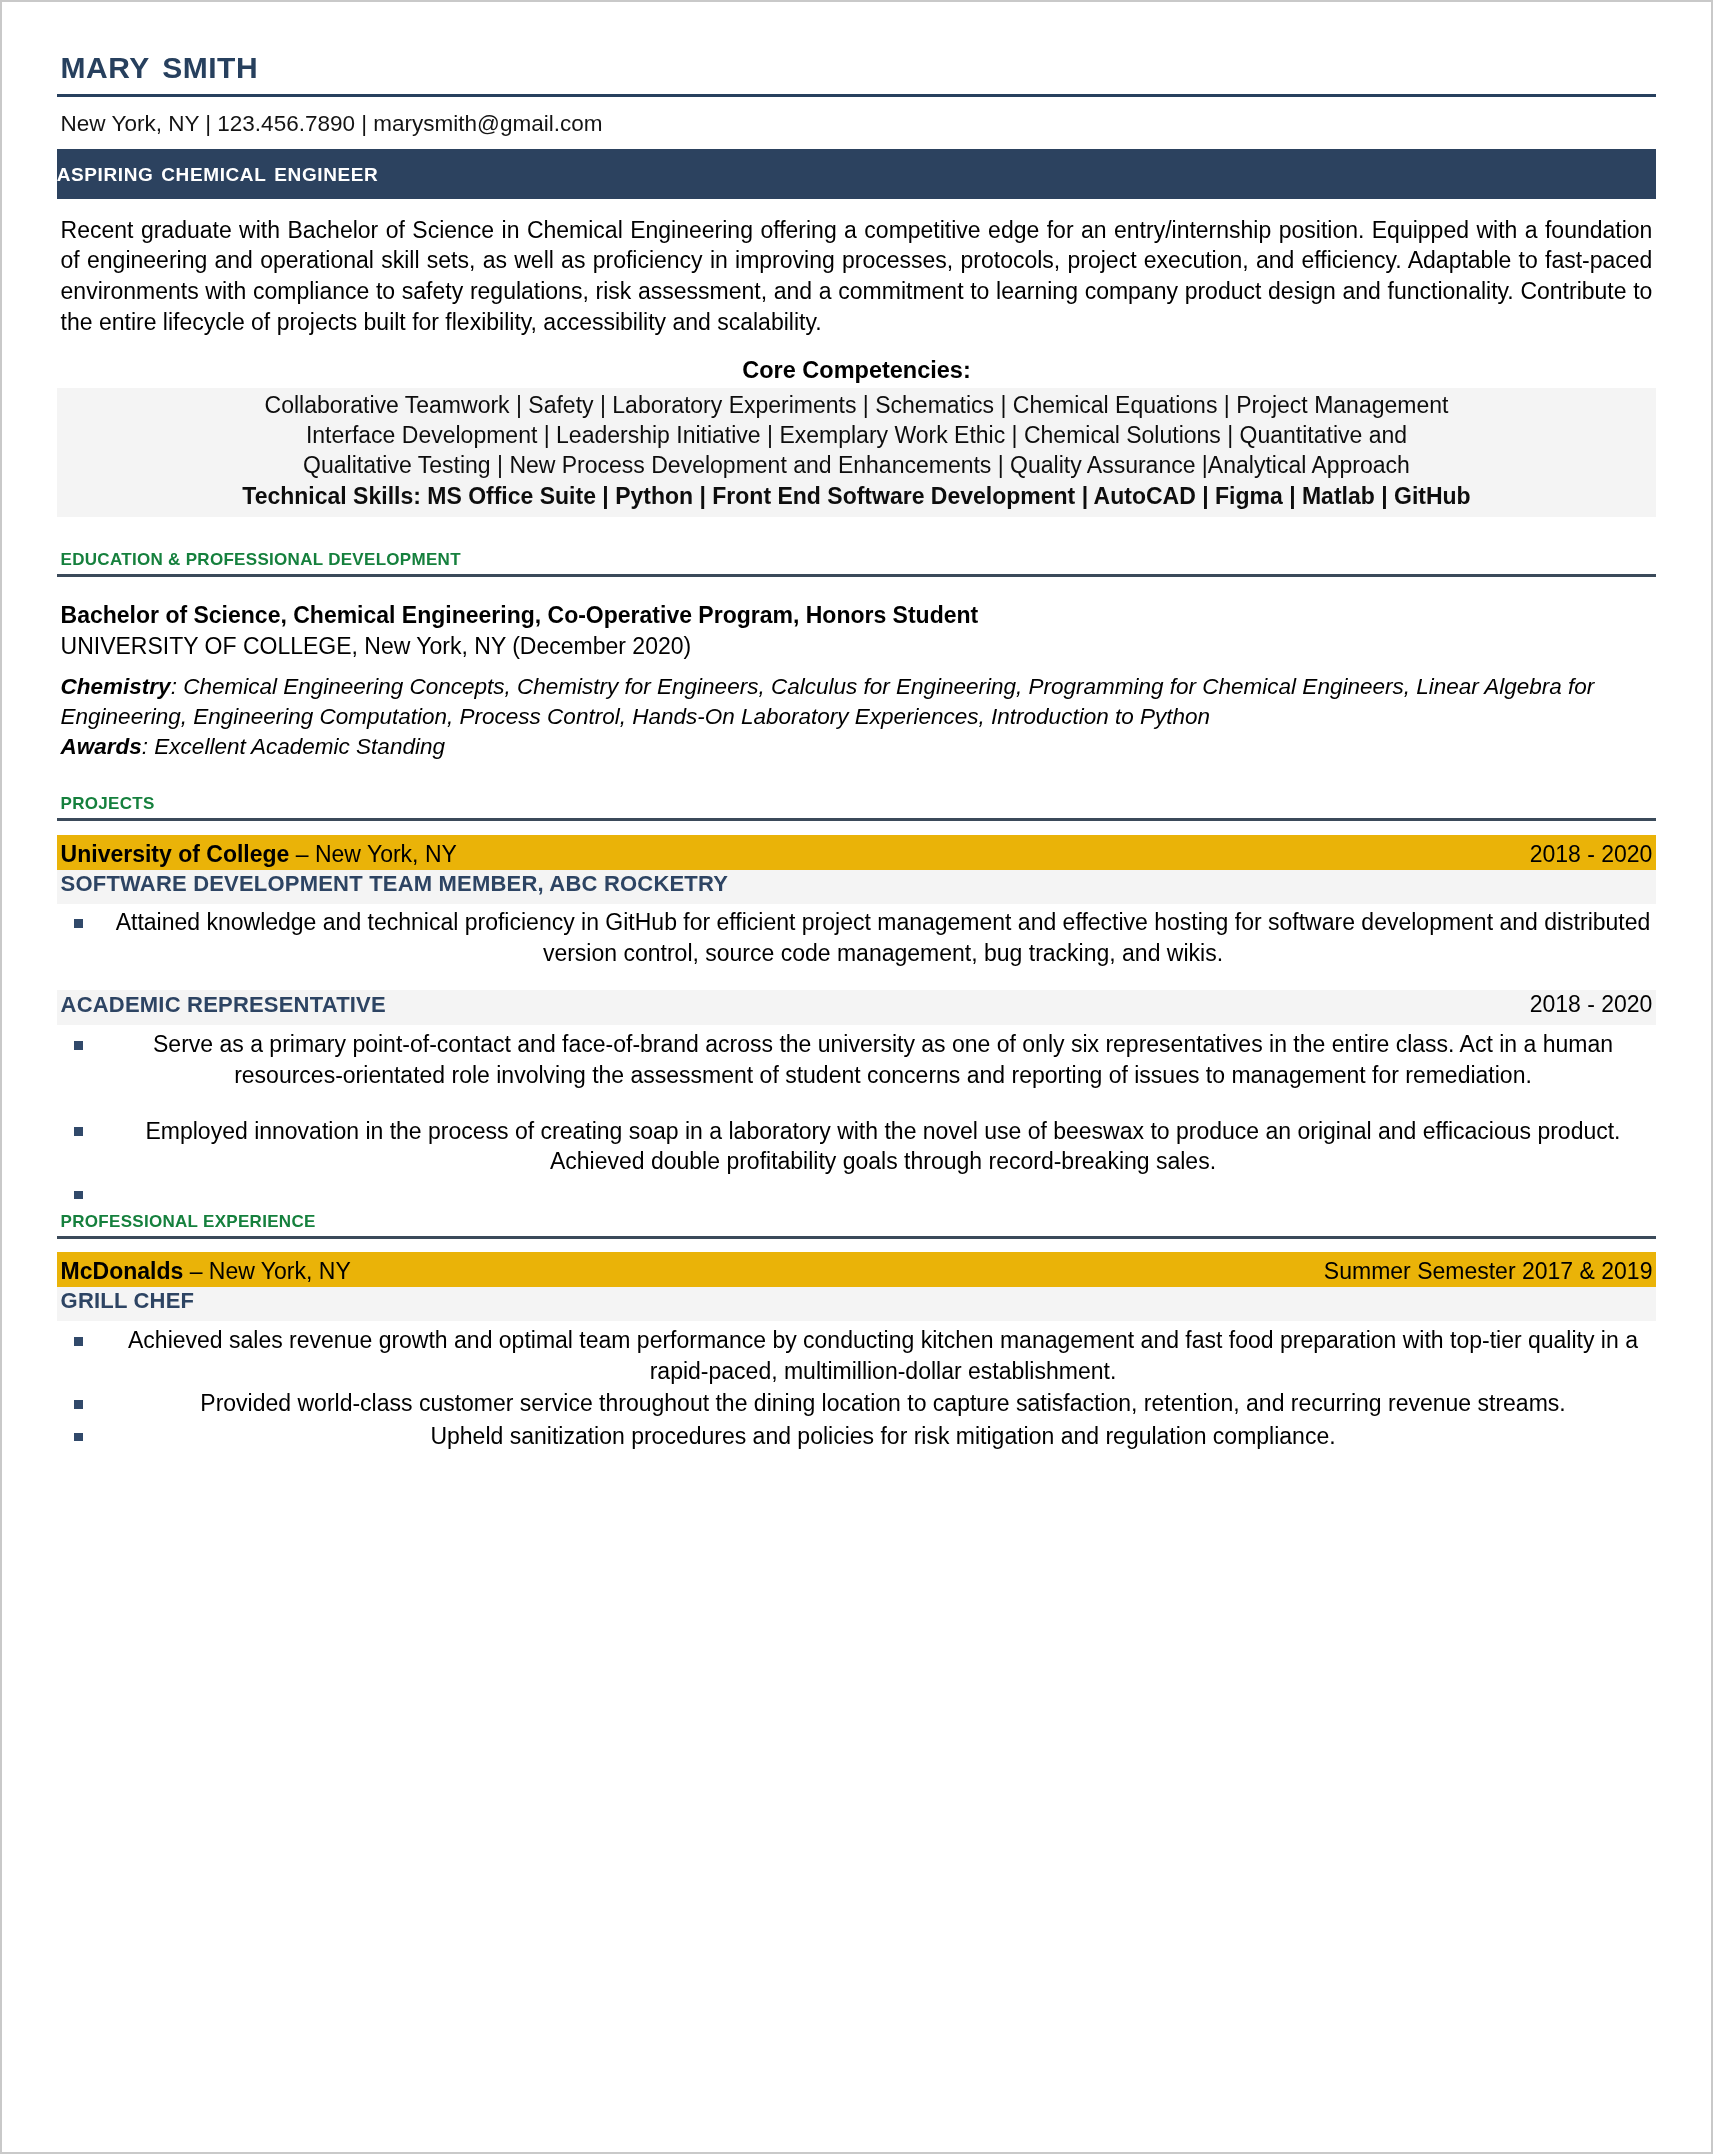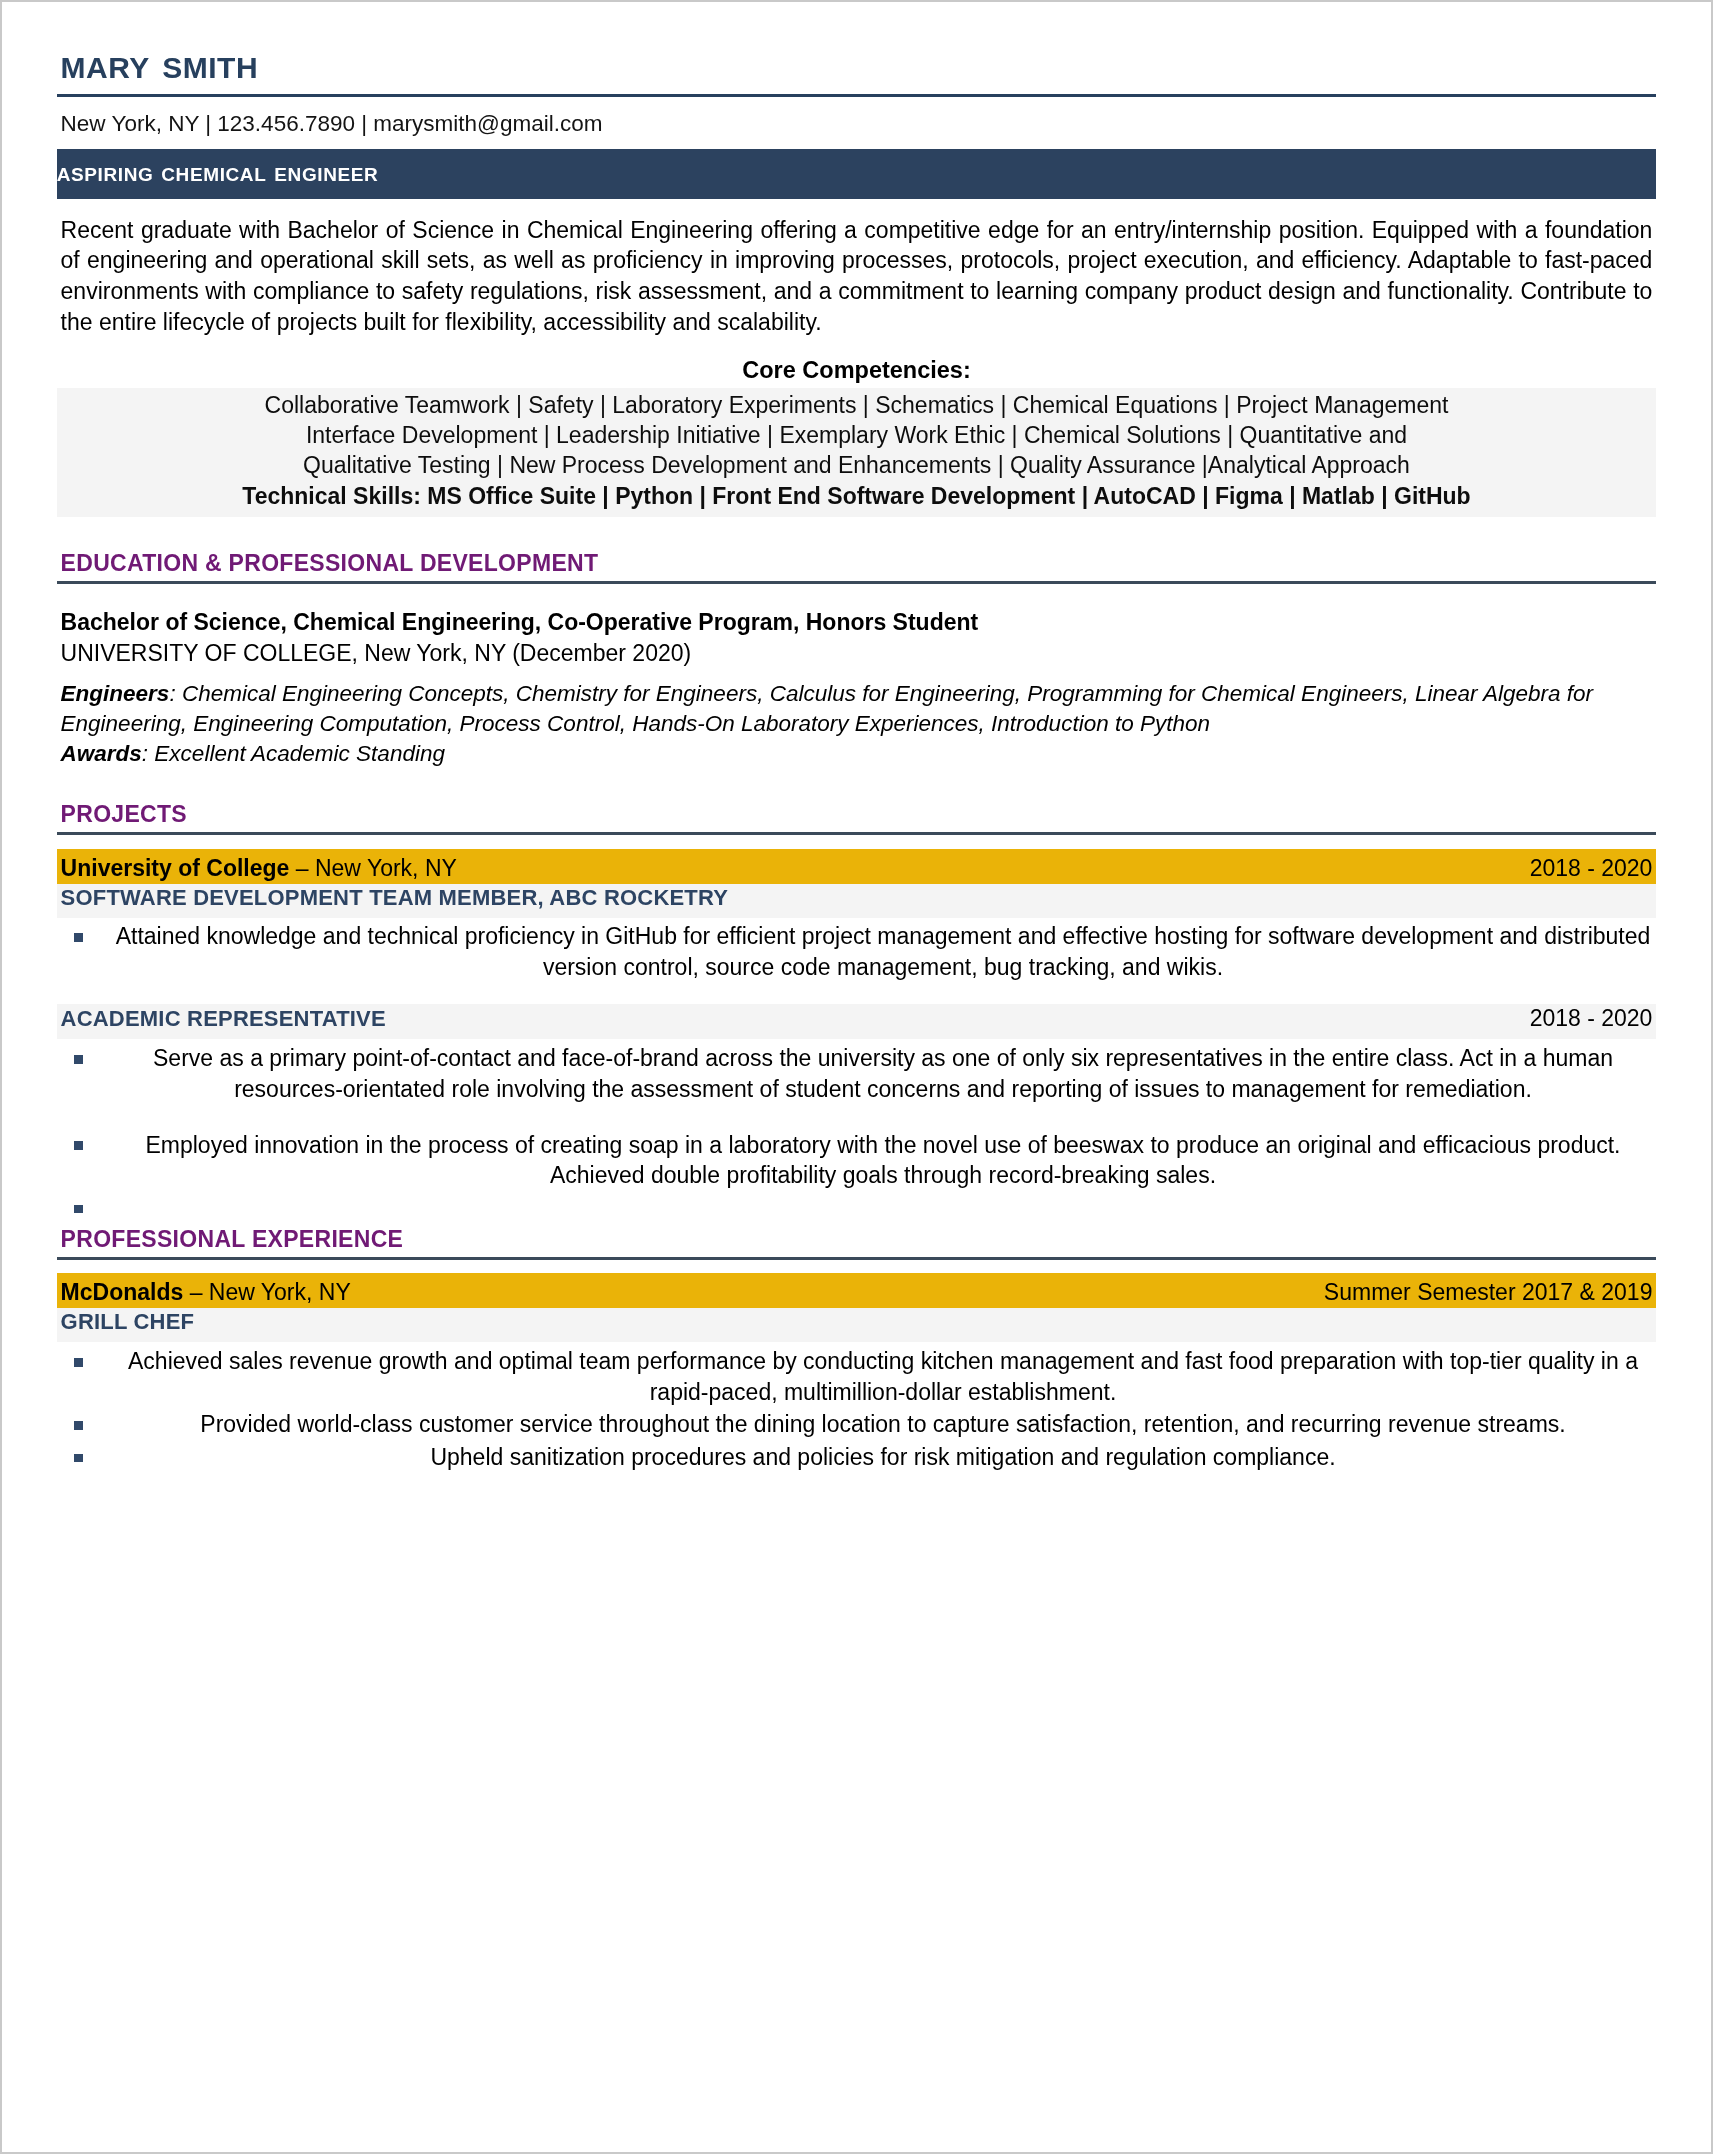--- a/index.html
+++ b/index.html
@@ -85,23 +85,23 @@
     font-size: 23px;
     line-height: 1.32;
     color: #0d0d0d;
   }
   .cc-line.bold {
     font-weight: bold;
   }
 
   
   .section-head {
-    font-size: 23px;
-    font-weight: bold;
-    color: #701a75;
+    font-size: 17px;
+    font-weight: bold;
+    color: #15803d;
     letter-spacing: 0.3px;
     padding: 33px 3.9px 3.9px 3.9px;
   }
   .section-rule {
     border-bottom: 3.9px solid #3b4a5a;
     margin-bottom: 13.7px;
   }
 
   
   .edu-degree {
@@ -198,21 +198,21 @@
       <div class="cc-line">Collaborative Teamwork | Safety | Laboratory Experiments | Schematics | Chemical Equations | Project Management</div>
       <div class="cc-line">Interface Development | Leadership Initiative | Exemplary Work Ethic | Chemical Solutions | Quantitative and</div>
       <div class="cc-line">Qualitative Testing | New Process Development and Enhancements | Quality Assurance |Analytical Approach</div>
       <div class="cc-line bold">Technical Skills: MS Office Suite | Python | Front End Software Development | AutoCAD | Figma | Matlab | GitHub</div>
     </div>
 
     <div class="section-head">EDUCATION &amp; PROFESSIONAL DEVELOPMENT</div>
     <div class="section-rule"></div>
     <div class="edu-degree">Bachelor of Science, Chemical Engineering, Co-Operative Program, Honors Student</div>
     <div class="edu-school">UNIVERSITY OF COLLEGE, New York, NY (December 2020)</div>
-    <div class="edu-detail"><b>Engineers</b><span>: Chemical Engineering Concepts, Chemistry for Engineers, Calculus for Engineering, Programming for Chemical Engineers, Linear Algebra for Engineering, Engineering Computation, Process Control, Hands-On Laboratory Experiences, Introduction to Python</span></div>
+    <div class="edu-detail"><b>Chemistry</b><span>: Chemical Engineering Concepts, Chemistry for Engineers, Calculus for Engineering, Programming for Chemical Engineers, Linear Algebra for Engineering, Engineering Computation, Process Control, Hands-On Laboratory Experiences, Introduction to Python</span></div>
     <div class="edu-detail tight"><b>Awards</b><span>: Excellent Academic Standing</span></div>
 
     <div class="section-head">PROJECTS</div>
     <div class="section-rule"></div>
 
     <div class="entry-org-row">
       <div class="entry-org"><strong>University of College</strong><span> – New York, NY</span></div>
       <div class="entry-dates">2018 - 2020</div>
     </div>
     <div class="entry-title-row">

